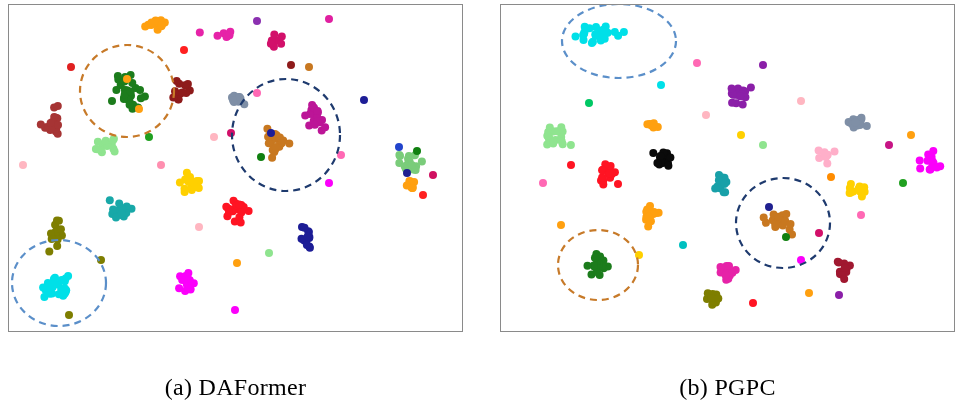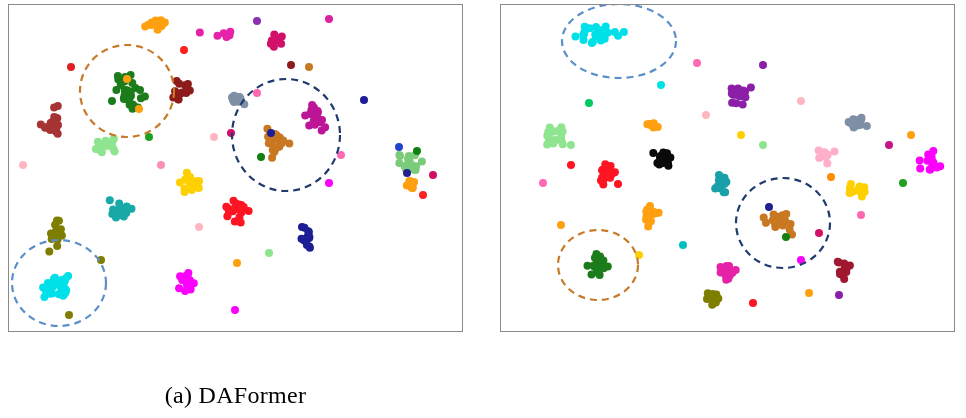--- a/index.html
+++ b/index.html
@@ -14,21 +14,20 @@
     display: flex;
     justify-content: space-between;
     padding: 4px 11px 0 8px;
     width: 966px;
   }
   .col {
     display: flex;
     flex-direction: column;
     align-items: center;
     width: 455px;
-    gap: 8px;
   }
   .panel {
     width: 455px;
     height: 328px;
     border: 1px solid #8a8a8a;
     background: #ffffff;
     overflow: hidden;
   }
   .panel svg { display: block; width: 453px; height: 326px; }
   .caption {
@@ -682,14 +681,15 @@
           <circle cx="240.0" cy="130.0" r="4" fill="#FFD000"></circle>
           <circle cx="160.0" cy="80.0" r="4" fill="#00E0E8"></circle>
           <circle cx="338.0" cy="290.0" r="4" fill="#8B1FA8"></circle>
           <circle cx="300.0" cy="255.0" r="4" fill="#FB00FB"></circle>
           <circle cx="60.0" cy="220.0" r="4" fill="#FFA010"></circle>
           <ellipse cx="118" cy="36" rx="57" ry="37" fill="none" stroke="#5B8FC9" stroke-width="2.2" stroke-dasharray="7 5"></ellipse>
           <ellipse cx="282" cy="218" rx="47" ry="45" fill="none" stroke="#1E3A6E" stroke-width="2.2" stroke-dasharray="7 5"></ellipse>
           <ellipse cx="97" cy="260" rx="40" ry="35" fill="none" stroke="#C77A29" stroke-width="2.2" stroke-dasharray="7 5"></ellipse>
         </svg>
     </div>
+    <div class="caption">(b) PGPC</div>
   </div>
 </div>
 
 </body></html>

